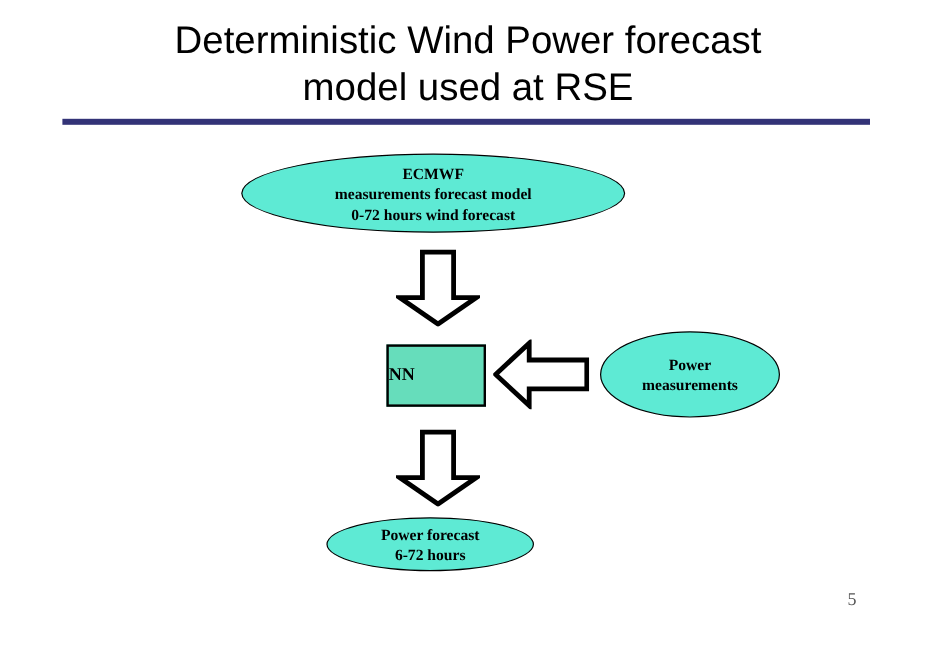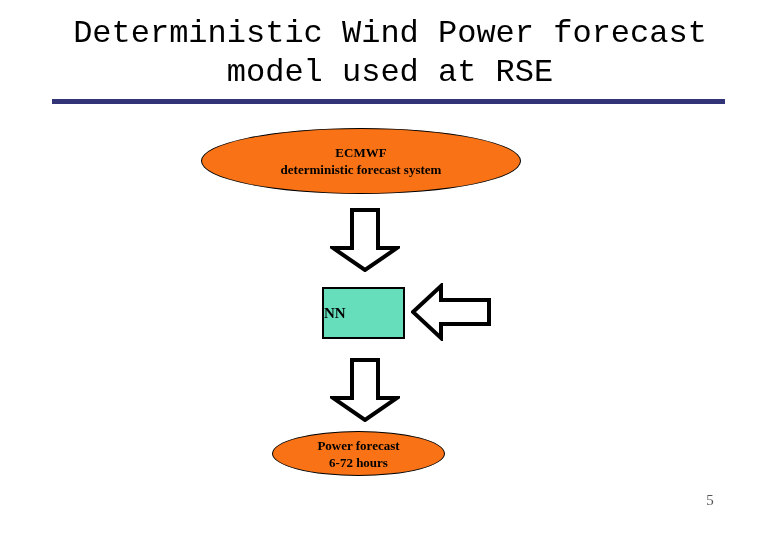--- a/index.html
+++ b/index.html
@@ -25,21 +25,21 @@
 
   
   #title-block {
     position: absolute;
     left: 52px;
     top: 14px;
     width: 676px;
     text-align: center;
   }
   .title-line {
-    font-family: Liberation Mono, monospace;
+    font-family: Liberation Sans, sans-serif;
     font-size: 32px;
     line-height: 39px;
     color: #000000;
     font-weight: normal;
     white-space: nowrap;
   }
 
   #title-rule {
     position: absolute;
     left: 52px;
@@ -47,21 +47,21 @@
     width: 673px;
     height: 5px;
     background: #333377;
   }
 
   
   .ellipse {
     position: absolute;
     border: 1px solid #000000;
     border-radius: 50%;
-    background: #f97316;
+    background: #5eead4;
     box-sizing: border-box;
     display: flex;
     flex-direction: column;
     align-items: center;
     justify-content: center;
     text-align: center;
   }
   .ellipse .etext {
     font-family: "Liberation Serif", "DejaVu Serif", serif;
     font-weight: bold;
@@ -152,39 +152,44 @@
 
   <div id="title-block">
     <div class="title-line">Deterministic Wind Power forecast</div>
     <div class="title-line">model used at RSE</div>
   </div>
 
   <div id="title-rule"></div>
 
   <div class="ellipse" id="ecmwf-ellipse">
     <div class="etext">ECMWF</div>
-    <div class="etext">deterministic forecast system</div>
+    <div class="etext">measurements forecast model</div>
+    <div class="etext">0-72 hours wind forecast</div>
   </div>
 
   <div class="block-arrow" id="arrow-down-top">
     <svg viewBox="0 0 70 64" width="70" height="64" xmlns="http://www.w3.org/2000/svg">
       <polygon points="22,2 48,2 48,40 67,40 35,62 3,40 22,40" fill="#ffffff" stroke="#000000" stroke-width="4" stroke-linejoin="miter"></polygon>
     </svg>
   </div>
 
   <div id="nn-box">
     <span class="nn-label">NN</span>
   </div>
 
   <div class="block-arrow" id="arrow-left">
     <svg viewBox="0 0 80 58" width="80" height="58" xmlns="http://www.w3.org/2000/svg">
       <polygon points="2,29 30,3 30,17 78,17 78,41 30,41 30,55" fill="#ffffff" stroke="#000000" stroke-width="4" stroke-linejoin="miter"></polygon>
     </svg>
   </div>
 
+  <div class="ellipse" id="power-meas-ellipse">
+    <div class="etext">Power</div>
+    <div class="etext">measurements</div>
+  </div>
 
   <div class="block-arrow" id="arrow-down-bot">
     <svg viewBox="0 0 70 64" width="70" height="64" xmlns="http://www.w3.org/2000/svg">
       <polygon points="22,2 48,2 48,40 67,40 35,62 3,40 22,40" fill="#ffffff" stroke="#000000" stroke-width="4" stroke-linejoin="miter"></polygon>
     </svg>
   </div>
 
   <div class="ellipse" id="power-fcst-ellipse">
     <div class="etext">Power forecast</div>
     <div class="etext">6-72 hours</div>

